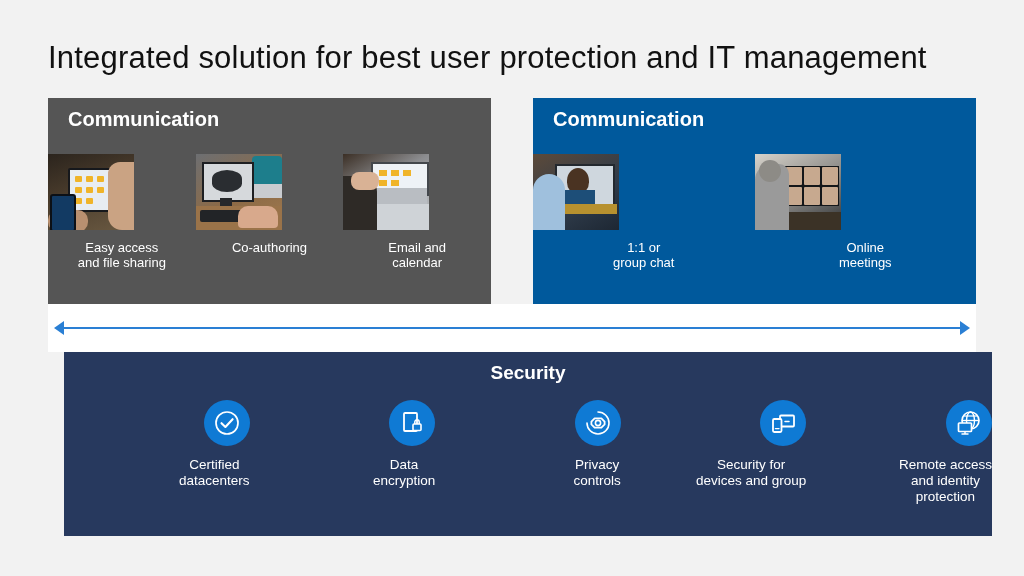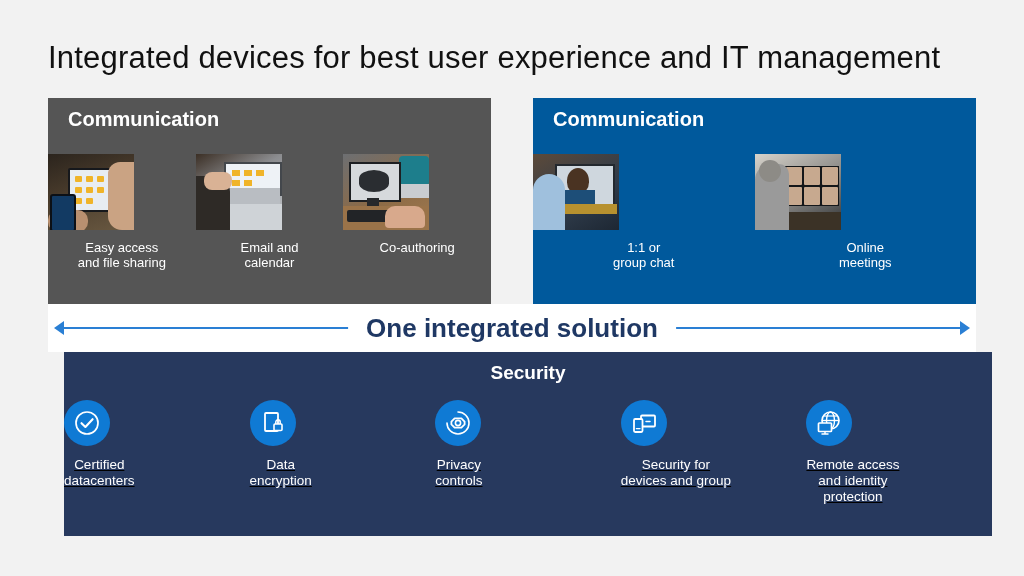--- a/index.html
+++ b/index.html
@@ -205,22 +205,21 @@
     position: absolute;
     top: 48px;
     left: 0;
     width: 100%;
     display: flex;
   }
   .sec-tile {
     flex: 1 1 0;
     display: flex;
     flex-direction: column;
-    align-items: flex-start;
-    text-decoration: underline;
+    align-items: flex-end;
   }
   .sec-icon {
     width: 46px;
     height: 46px;
     border-radius: 50%;
     background: #0f7ad4;
     display: flex;
     align-items: center;
     justify-content: center;
   }
@@ -229,21 +228,21 @@
     font-size: 13.5px;
     line-height: 16px;
     color: #ffffff;
     text-align: center;
     white-space: pre-line;
   }
 </style>
 </head>
 <body>
 
-<div class="slide-title">Integrated devices for best user experience and IT management</div>
+<div class="slide-title">Integrated solution for best user protection and IT management</div>
 
 <div class="top-band">
 
   <div class="panel-productivity">
     <div class="panel-heading">Communication</div>
     <div class="panel-items">
 
       <div class="tile">
         <div class="thumb p1">
           <div class="ph scr">
@@ -258,52 +257,52 @@
             </div>
           <div class="ph hand"></div>
           <div class="ph hand2"></div>
           <div class="ph phone"></div>
         </div>
         <div class="tile-label">Easy access
 and file sharing</div>
       </div>
 
       <div class="tile">
+        <div class="thumb p2">
+          <div class="ph bike"></div>
+          <div class="ph lap"></div>
+          <div class="ph mon">
+              <b></b>
+            </div>
+          <div class="ph stand"></div>
+          <div class="ph desk"></div>
+          <div class="ph kb"></div>
+          <div class="ph hnd"></div>
+        </div>
+        <div class="tile-label">Co-authoring</div>
+      </div>
+
+      <div class="tile">
         <div class="thumb p3">
           <div class="ph tbl"></div>
           <div class="ph laps">
               <i style="left:6px;top:6px"></i>
               <i style="left:18px;top:6px"></i>
               <i style="left:30px;top:6px"></i>
               <i style="left:6px;top:16px"></i>
               <i style="left:18px;top:16px"></i>
             </div>
           <div class="ph lapb"></div>
           <div class="ph armx"></div>
           <div class="ph hnd3"></div>
         </div>
         <div class="tile-label">Email and
 calendar</div>
       </div>
 
-      <div class="tile">
-        <div class="thumb p2">
-          <div class="ph bike"></div>
-          <div class="ph lap"></div>
-          <div class="ph mon">
-              <b></b>
-            </div>
-          <div class="ph stand"></div>
-          <div class="ph desk"></div>
-          <div class="ph kb"></div>
-          <div class="ph hnd"></div>
-        </div>
-        <div class="tile-label">Co-authoring</div>
-      </div>
-
     </div>
   </div>
 
   <div class="panel-communication">
     <div class="panel-heading">Communication</div>
     <div class="panel-items comm">
 
       <div class="tile">
         <div class="thumb p4">
           <div class="ph scr4"></div>
@@ -336,21 +335,20 @@
 
 
     </div>
   </div>
 </div>
 
 <div class="mid-band">
   <div class="arrow-line"></div>
   <div class="arrow-head left"></div>
   <div class="arrow-head right"></div>
-  <div class="mid-text">One integrated solution</div>
 </div>
 
 <div class="sec-band">
   <div class="sec-heading">Security</div>
   <div class="sec-items">
 
     <div class="sec-tile">
       <div class="sec-icon">
         <svg width="30" height="30" viewBox="0 0 30 30" aria-hidden="true">
           <circle cx="15" cy="15" r="11" fill="none" stroke="#ffffff" stroke-width="1.7"></circle>

